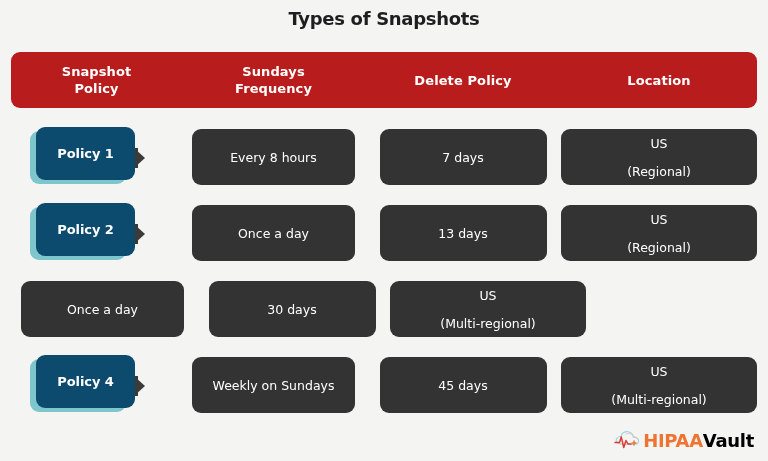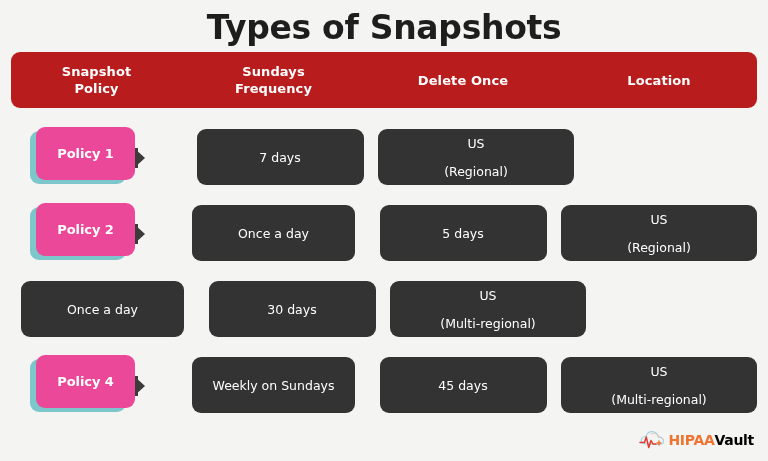--- a/index.html
+++ b/index.html
@@ -17,21 +17,21 @@
     -webkit-font-smoothing: antialiased;
   }
 
   
   .title {
     position: absolute;
     left: 0;
     top: 8px;
     width: 768px;
     text-align: center;
-    font-size: 33px;
+    font-size: 18px;
     font-weight: 700;
     letter-spacing: -0.3px;
     color: #1e1e1e;
     font-family: "DejaVu Sans", "Liberation Sans", sans-serif;
   }
 
   
   .header-bar {
     position: absolute;
     left: 11px;
@@ -112,21 +112,21 @@
     height: 20px;
     background: #3b3b3b;
     border-radius: 2px 0 0 2px;
   }
   .chip-front {
     position: absolute;
     left: 6px;
     top: -3px;
     width: 99px;
     height: 53px;
-    background: #ec4899;
+    background: #0c4a6e;
     border-radius: 9px;
     display: flex;
     align-items: center;
     justify-content: center;
     color: #ffffff;
     font-size: 13px;
     font-weight: 700;
     font-family: "DejaVu Sans", "Liberation Sans", sans-serif;
     letter-spacing: -0.1px;
   }
@@ -166,21 +166,21 @@
     align-items: center;
     height: 24px;
   }
   .logo-mark {
     width: 27px;
     height: 22px;
     margin-right: 2px;
     flex: 0 0 auto;
   }
   .logo-text {
-    font-size: 14px;
+    font-size: 18px;
     font-weight: 700;
     letter-spacing: -0.3px;
     font-family: "DejaVu Sans", "Liberation Sans", sans-serif;
   }
   .logo-hipaa { color: #ef7432; }
   .logo-vault { color: #000000; }
 </style>
 </head>
 <body>
 
@@ -189,38 +189,43 @@
 <div class="header-bar">
   <div class="header-cell col-policy">
     <div>Snapshot</div>
     <div>Policy</div>
   </div>
   <div class="header-cell col-schedule">
     <div>Sundays</div>
     <div>Frequency</div>
   </div>
   <div class="header-cell col-delete">
-    <div>Delete Once</div>
+    <div>Delete Policy</div>
   </div>
   <div class="header-cell col-location">
     <div>Location</div>
   </div>
 </div>
 
 <div class="rows">
 
   <div class="row">
     <div class="policy-cell">
       <div class="chip-wrap">
         <div class="chip-back"></div>
         <div class="chip-arrow-body"></div>
         <div class="chip-arrow"></div>
         <div class="chip-front">Policy 1</div>
       </div>
     </div>
+    <div class="data-cell col-schedule">
+      <div class="card card-schedule">
+        <span>Every 8 hours</span>
+      </div>
+    </div>
     <div class="data-cell col-delete">
       <div class="card card-delete">
         <span>7 days</span>
       </div>
     </div>
     <div class="data-cell col-location">
       <div class="card card-location">
         <span>US</span>
         <span>(Regional)</span>
       </div>
@@ -236,21 +241,21 @@
         <div class="chip-front">Policy 2</div>
       </div>
     </div>
     <div class="data-cell col-schedule">
       <div class="card card-schedule">
         <span>Once a day</span>
       </div>
     </div>
     <div class="data-cell col-delete">
       <div class="card card-delete">
-        <span>5 days</span>
+        <span>13 days</span>
       </div>
     </div>
     <div class="data-cell col-location">
       <div class="card card-location">
         <span>US</span>
         <span>(Regional)</span>
       </div>
     </div>
   </div>
 

